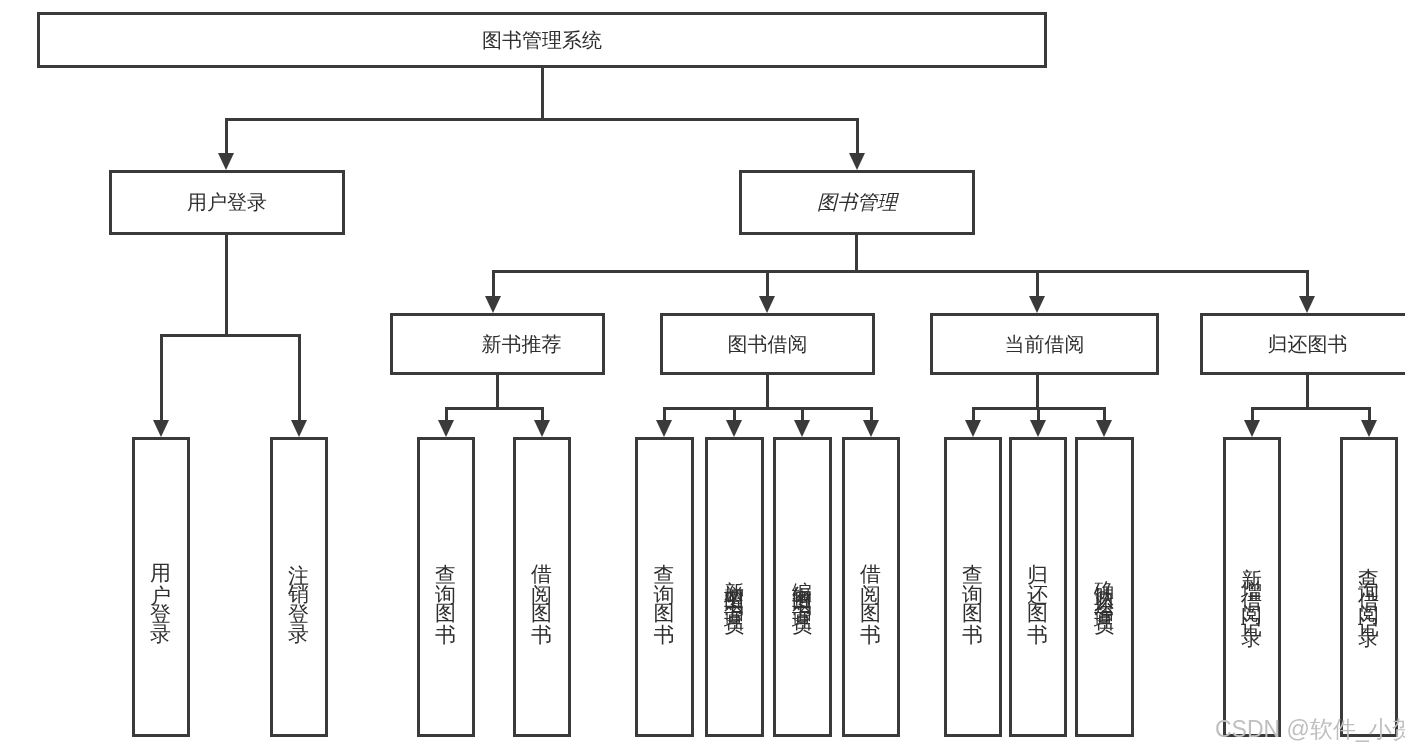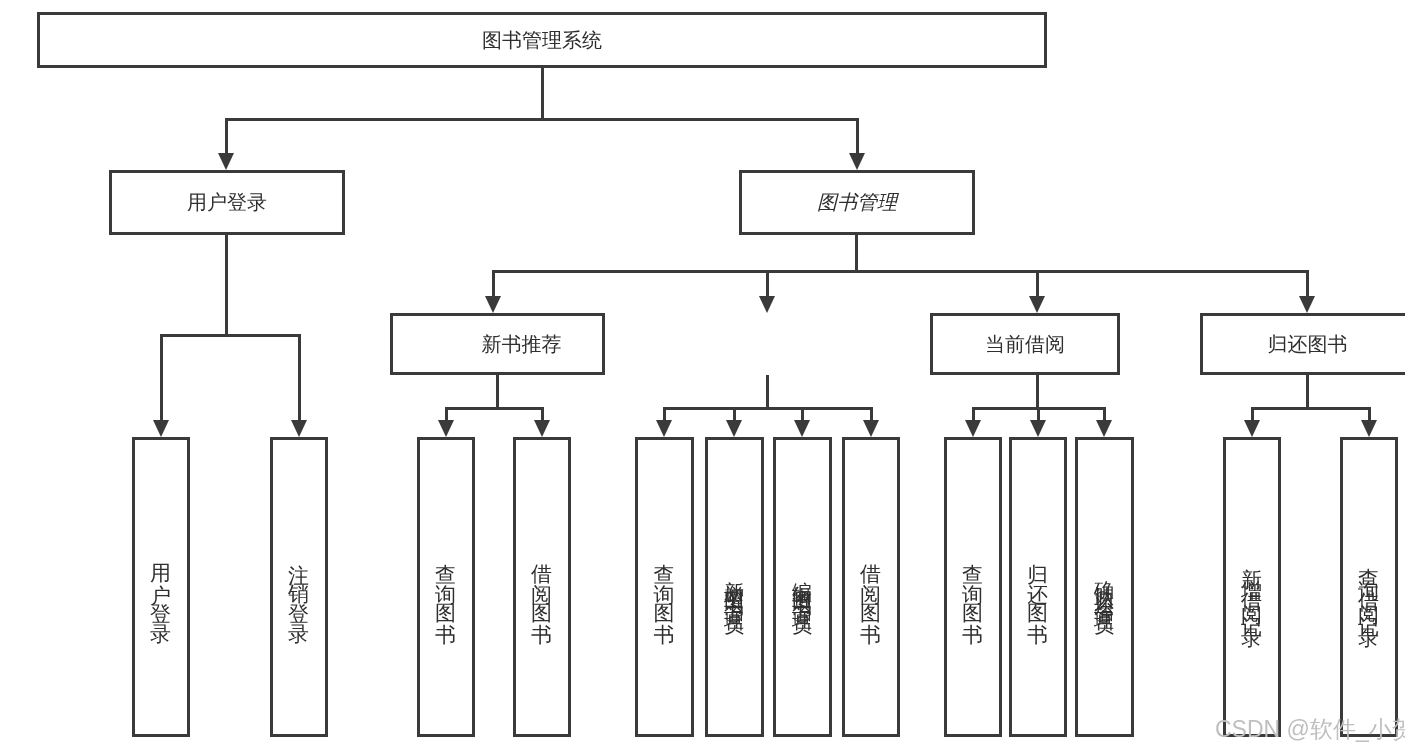--- a/index.html
+++ b/index.html
@@ -41,21 +41,22 @@
 <body>
 
 <div id="stage">
 
   <div class="node" style="left:10px;top:12px;width:1010px;height:56px;">图书管理系统</div>
 
   <div class="node" style="left:82px;top:170px;width:236px;height:65px;">用户登录</div>
   <div class="node" style="left:712px;top:170px;width:236px;height:65px;font-style:italic;">图书管理</div>
 
   <div class="node" style="left:363px;top:313px;width:215px;height:62px;padding-left:48px;">新书推荐</div>
-  <div class="node" style="left:903px;top:313px;width:190px;height:62px;font-family:Liberation Serif, serif;">当前借阅</div>
+  <div class="node" style="left:633px;top:313px;width:215px;height:62px;">图书借阅</div>
+  <div class="node" style="left:903px;top:313px;width:229px;height:62px;font-family:Liberation Serif, serif;">当前借阅</div>
   <div class="node" style="left:1173px;top:313px;width:215px;height:62px;">归还图书</div>
 
   <div class="node" style="left:105px;top:437px;width:58px;height:300px;">
     <span class="vtext v4">用户登录</span>
   </div>
   <div class="node" style="left:243px;top:437px;width:58px;height:300px;">
     <span class="vtext v4">注销登录</span>
   </div>
 
   <div class="node" style="left:390px;top:437px;width:58px;height:300px;">

